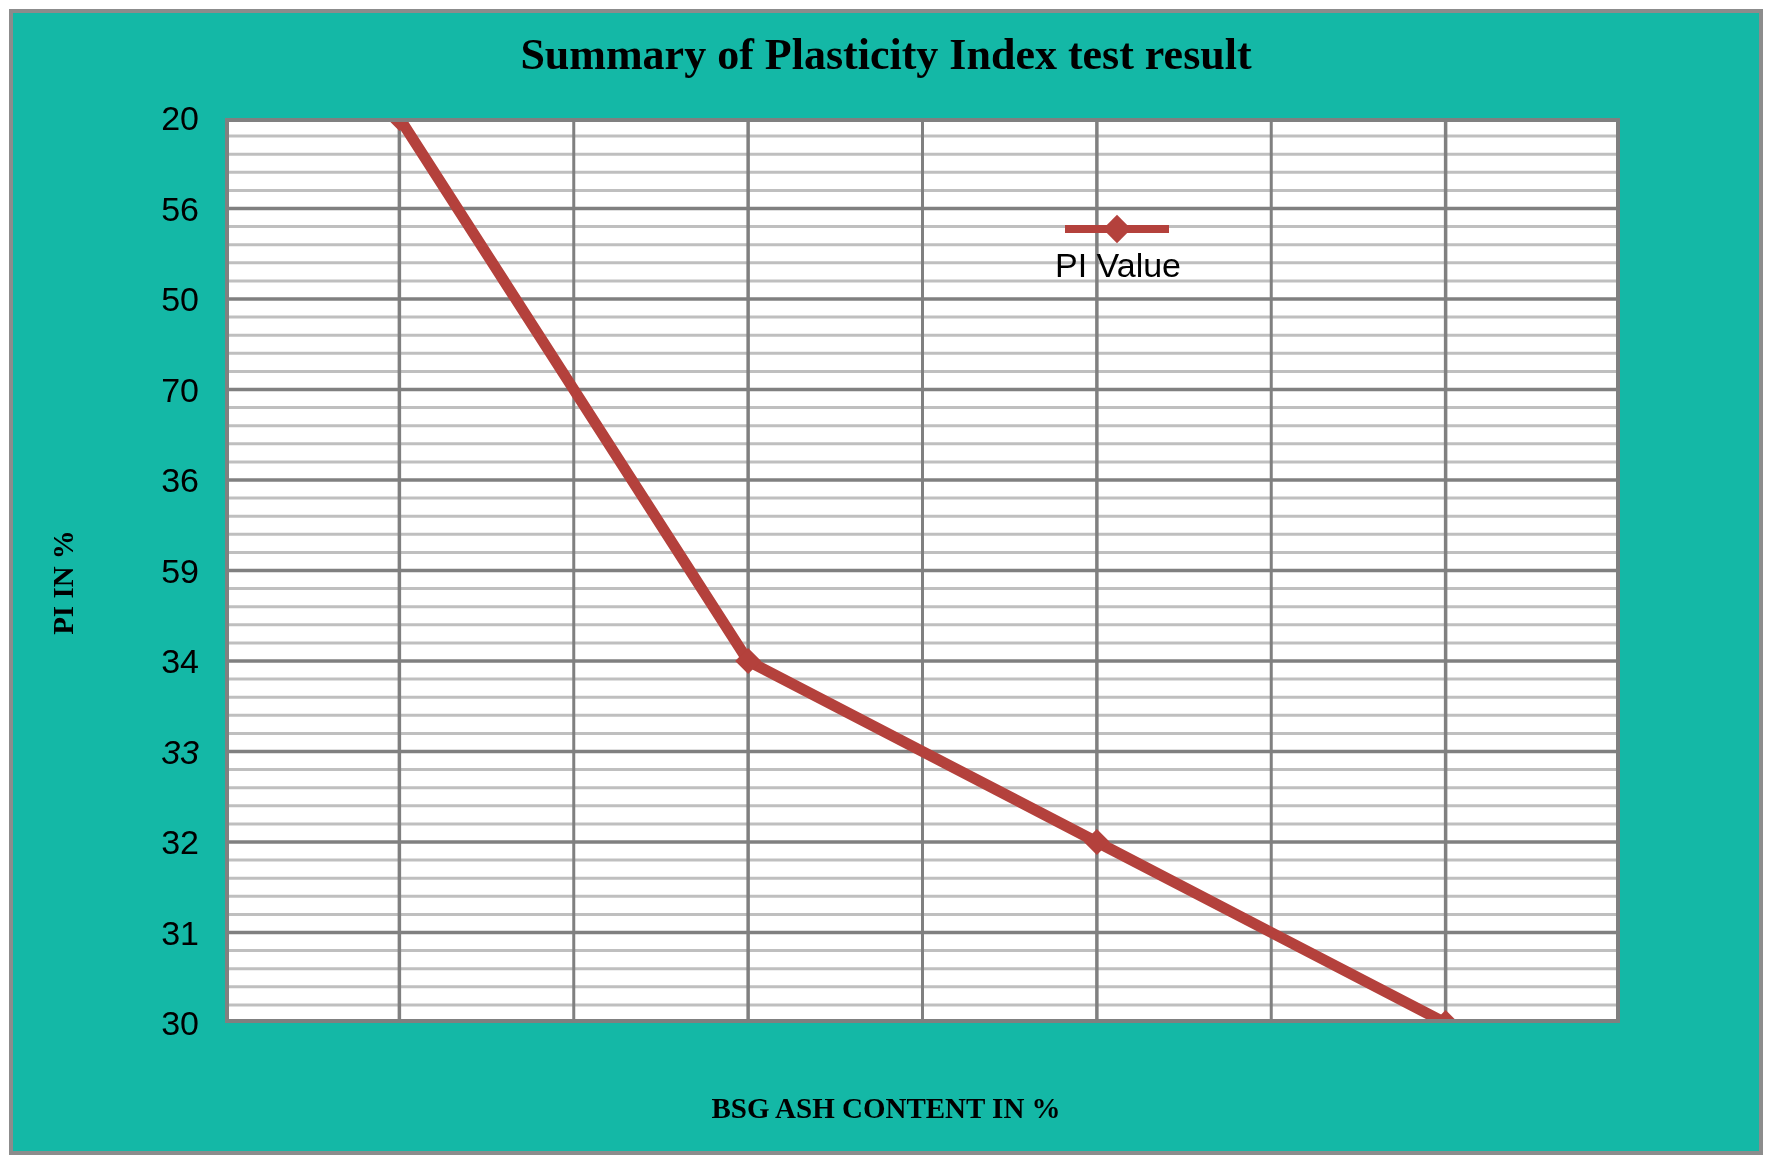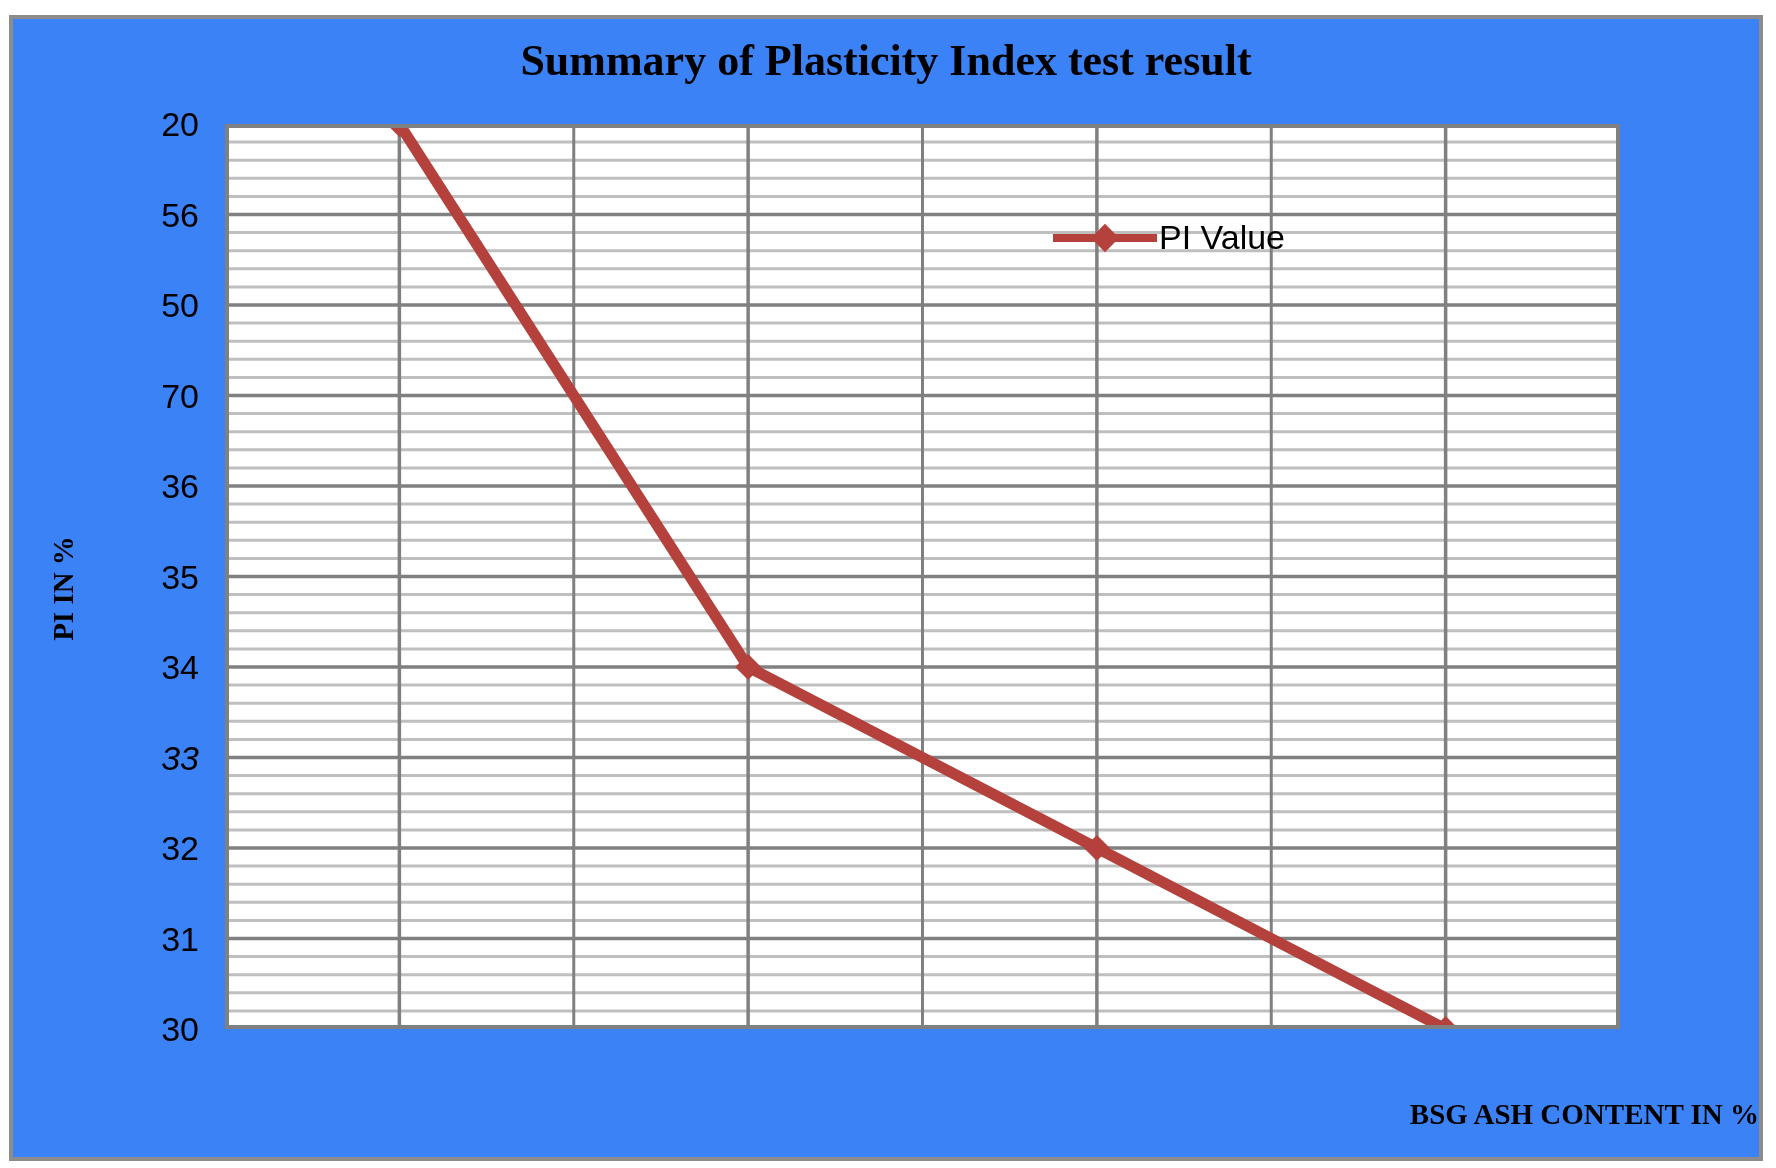--- a/index.html
+++ b/index.html
@@ -1,32 +1,32 @@
 <!DOCTYPE html>
 <html><head>
 <meta charset="utf-8">
 <style>
   html,body{margin:0;padding:0;background:#ffffff;}
   body{width:1776px;height:1168px;font-family:"Liberation Sans",sans-serif;overflow:hidden;}
 
   .frame{
-    position:absolute;left:9px;top:15px;width:1754px;height:1146px;
-    border:4px solid #8c8c8c;background:#3b82f6;box-sizing:border-box;
+    position:absolute;left:9px;top:9px;width:1754px;height:1146px;
+    border:4px solid #8c8c8c;background:#14b8a6;box-sizing:border-box;
   }
 
   
   .chart-title{
     position:absolute;left:0;top:16px;width:100%;text-align:center;
     font-family:"Liberation Serif",serif;font-weight:bold;font-size:44px;
     color:#000;letter-spacing:0px;
   }
 
   
   .xaxis-title{
-    position:absolute;left:0;bottom:26px;width:100%;text-align:right;
+    position:absolute;left:0;bottom:26px;width:100%;text-align:center;
     font-family:"Liberation Serif",serif;font-weight:bold;font-size:29px;color:#000;
   }
   .yaxis-title{
     position:absolute;left:22px;top:0;height:1138px;width:56px;
     display:flex;align-items:center;justify-content:center;
   }
   .yaxis-title span{
     display:block;transform:rotate(-90deg);white-space:nowrap;
     font-family:"Liberation Serif",serif;font-weight:bold;font-size:29px;color:#000;
   }
@@ -55,21 +55,21 @@
     transform:translateY(-50%);
   }
   .xlabel{
     position:absolute;top:922px;width:120px;text-align:center;
     font-family:"Liberation Sans",sans-serif;font-size:34px;color:#000;
     transform:translateX(-50%);
   }
 
   
   .legend{
-    position:absolute;left:1040px;top:199px;display:flex;align-items:center;
+    position:absolute;left:1040px;top:199px;display:flex;align-items:center;flex-direction:column;
   }
   .legend-marker{position:relative;width:104px;height:34px;}
   .legend-line{
     position:absolute;left:0;top:50%;transform:translateY(-50%);
     width:104px;height:8px;background:#b4413c;
   }
   .legend-diamond{
     position:absolute;left:50%;top:50%;
     width:20px;height:20px;background:#b4413c;
     transform:translate(-50%,-50%) rotate(45deg);
@@ -91,21 +91,21 @@
   </div>
 
   <div class="xaxis-title">BSG ASH CONTENT IN %</div>
 
   <div id="ylabels">
       <div class="ylabel" style="top: 105px;">20</div>
       <div class="ylabel" style="top: 195.5px;">56</div>
       <div class="ylabel" style="top: 286px;">50</div>
       <div class="ylabel" style="top: 376.5px;">70</div>
       <div class="ylabel" style="top: 467px; text-align: right;">36</div>
-      <div class="ylabel" style="top: 557.5px;">35</div>
+      <div class="ylabel" style="top: 557.5px;">59</div>
       <div class="ylabel" style="top: 648px;">34</div>
       <div class="ylabel" style="top: 738.5px; font-style: italic;">33</div>
       <div class="ylabel" style="top: 829px;">32</div>
       <div class="ylabel" style="top: 919.5px;">31</div>
       <div class="ylabel" style="top: 1010px;">30</div>
     </div>
 
   <div id="xlabels">
       <div class="xlabel" style="left: 386.375px;">0</div>
       <div class="xlabel" style="left: 735.125px;">10</div>

